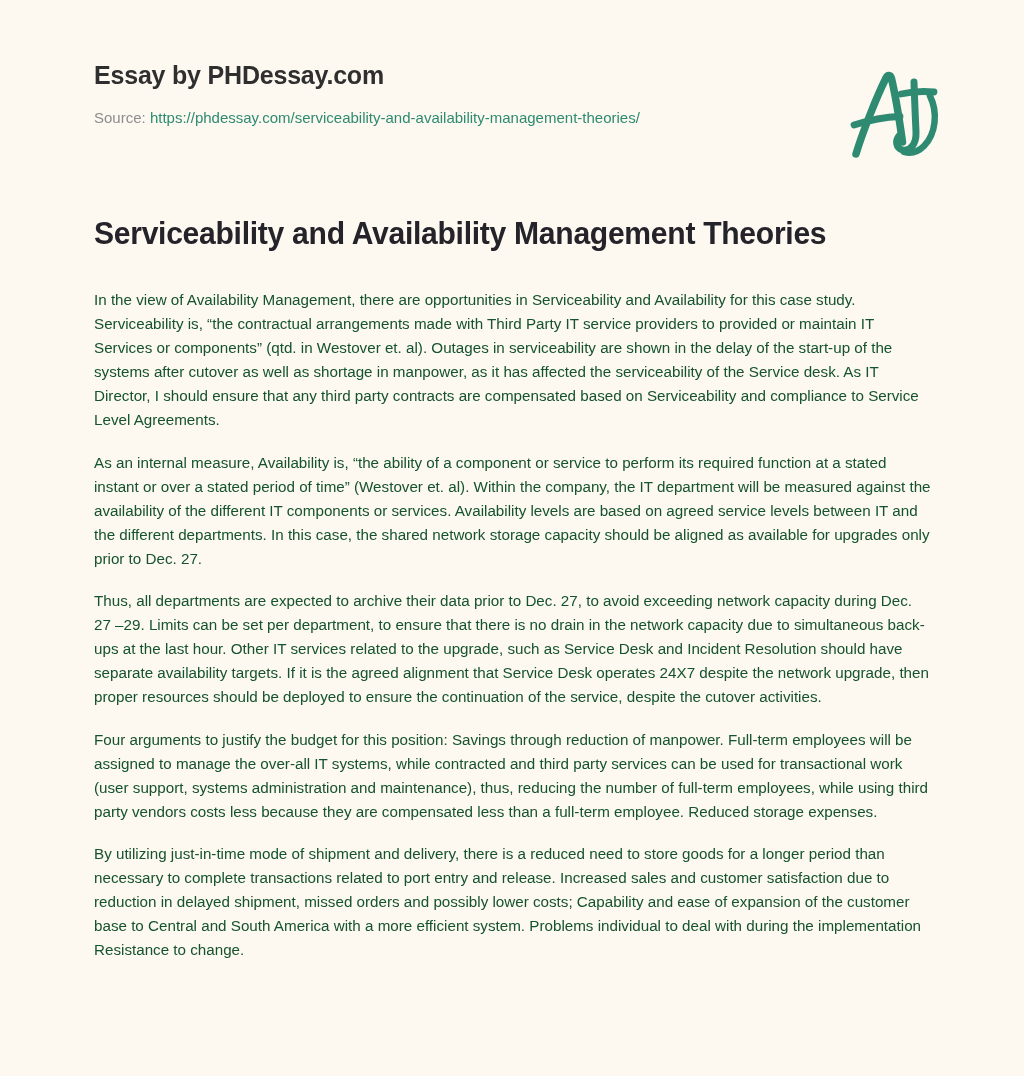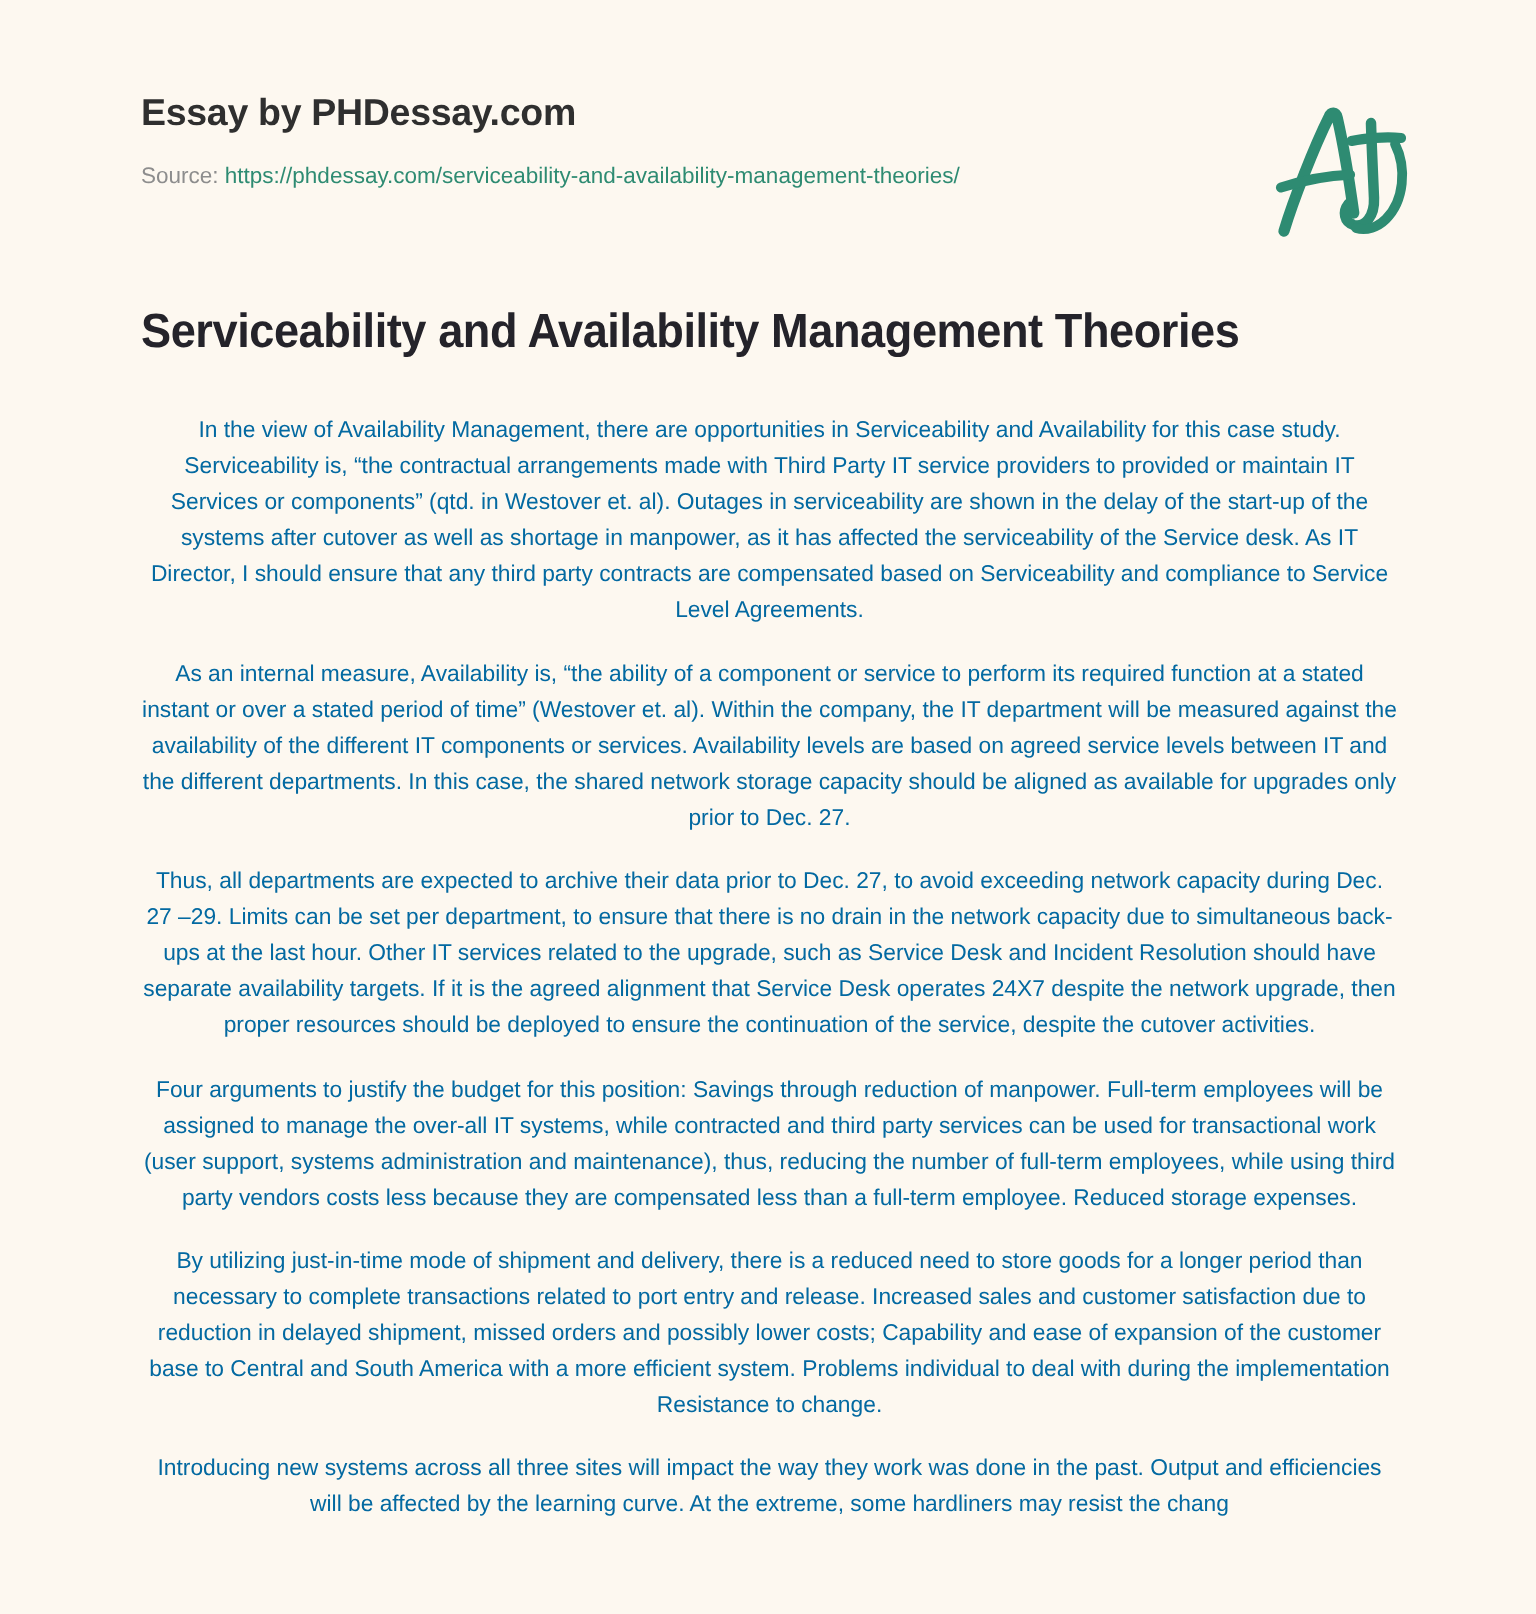--- a/index.html
+++ b/index.html
@@ -68,21 +68,21 @@
   .logo svg {
     display: block;
     width: 104px;
     height: 104px;
   }
 
   
   .article {
     position: absolute;
     left: 94px;
-    top: 200px;
+    top: 213px;
     width: 838px;
   }
 
   .article-title {
     margin: 0;
     font-family: "Liberation Sans Narrow", "Liberation Sans", sans-serif;
     font-size: 32px;
     font-weight: bold;
     color: #24232a;
     letter-spacing: -0.3px;
@@ -93,22 +93,22 @@
   }
 
   .body-copy {
     margin-top: 35px;
   }
 
   .body-copy p {
     margin: 0 0 18px 0;
     font-size: 15.2px;
     line-height: 24.1px;
-    color: #0369a1;
-    text-align: center;
+    color: #14532d;
+    text-align: left;
   }
 
   .body-copy p:last-child {
     margin-bottom: 0;
   }
 </style>
 </head>
 <body>
 
 <div class="page">
@@ -141,17 +141,16 @@
 
   <div class="article">
     <h1 class="article-title">Serviceability and Availability Management Theories</h1>
 
     <div class="body-copy">
       <p>In the view of Availability Management, there are opportunities in Serviceability and Availability for this case study. Serviceability is, “the contractual arrangements made with Third Party IT service providers to provided or maintain IT Services or components” (qtd. in Westover et. al). Outages in serviceability are shown in the delay of the start-up of the systems after cutover as well as shortage in manpower, as it has affected the serviceability of the Service desk. As IT Director, I should ensure that any third party contracts are compensated based on Serviceability and compliance to Service Level Agreements.</p>
       <p>As an internal measure, Availability is, “the ability of a component or service to perform its required function at a stated instant or over a stated period of time” (Westover et. al). Within the company, the IT department will be measured against the availability of the different IT components or services. Availability levels are based on agreed service levels between IT and the different departments. In this case, the shared network storage capacity should be aligned as available for upgrades only prior to Dec. 27.</p>
       <p>Thus, all departments are expected to archive their data prior to Dec. 27, to avoid exceeding network capacity during Dec. 27 –29. Limits can be set per department, to ensure that there is no drain in the network capacity due to simultaneous back-ups at the last hour. Other IT services related to the upgrade, such as Service Desk and Incident Resolution should have separate availability targets. If it is the agreed alignment that Service Desk operates 24X7 despite the network upgrade, then proper resources should be deployed to ensure the continuation of the service, despite the cutover activities.</p>
       <p>Four arguments to justify the budget for this position: Savings through reduction of manpower. Full-term employees will be assigned to manage the over-all IT systems, while contracted and third party services can be used for transactional work (user support, systems administration and maintenance), thus, reducing the number of full-term employees, while using third party vendors costs less because they are compensated less than a full-term employee. Reduced storage expenses.</p>
       <p>By utilizing just-in-time mode of shipment and delivery, there is a reduced need to store goods for a longer period than necessary to complete transactions related to port entry and release. Increased sales and customer satisfaction due to reduction in delayed shipment, missed orders and possibly lower costs; Capability and ease of expansion of the customer base to Central and South America with a more efficient system. Problems individual to deal with during the implementation Resistance to change.</p>
-      <p>Introducing new systems across all three sites will impact the way they work was done in the past. Output and efficiencies will be affected by the learning curve. At the extreme, some hardliners may resist the chang</p>
     </div>
   </div>
 
 </div>
 
 </body></html>

